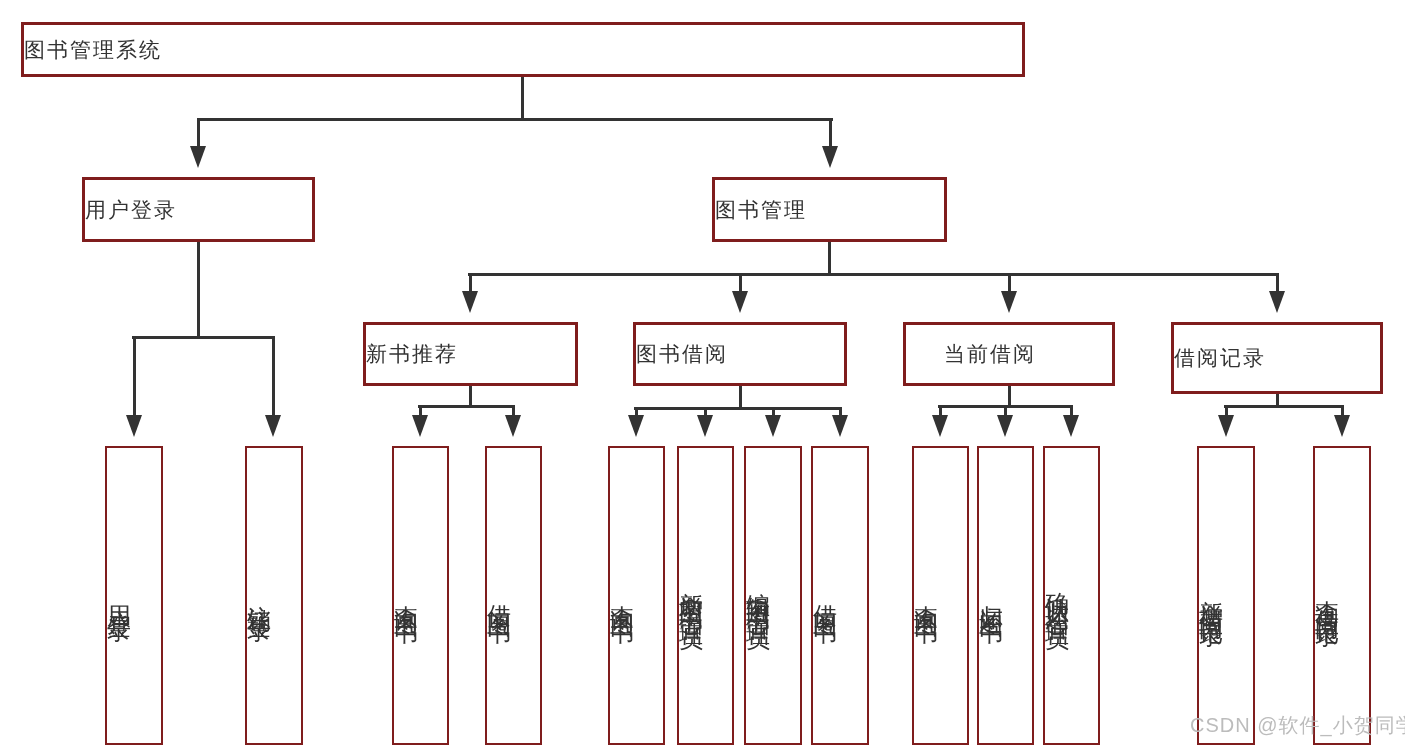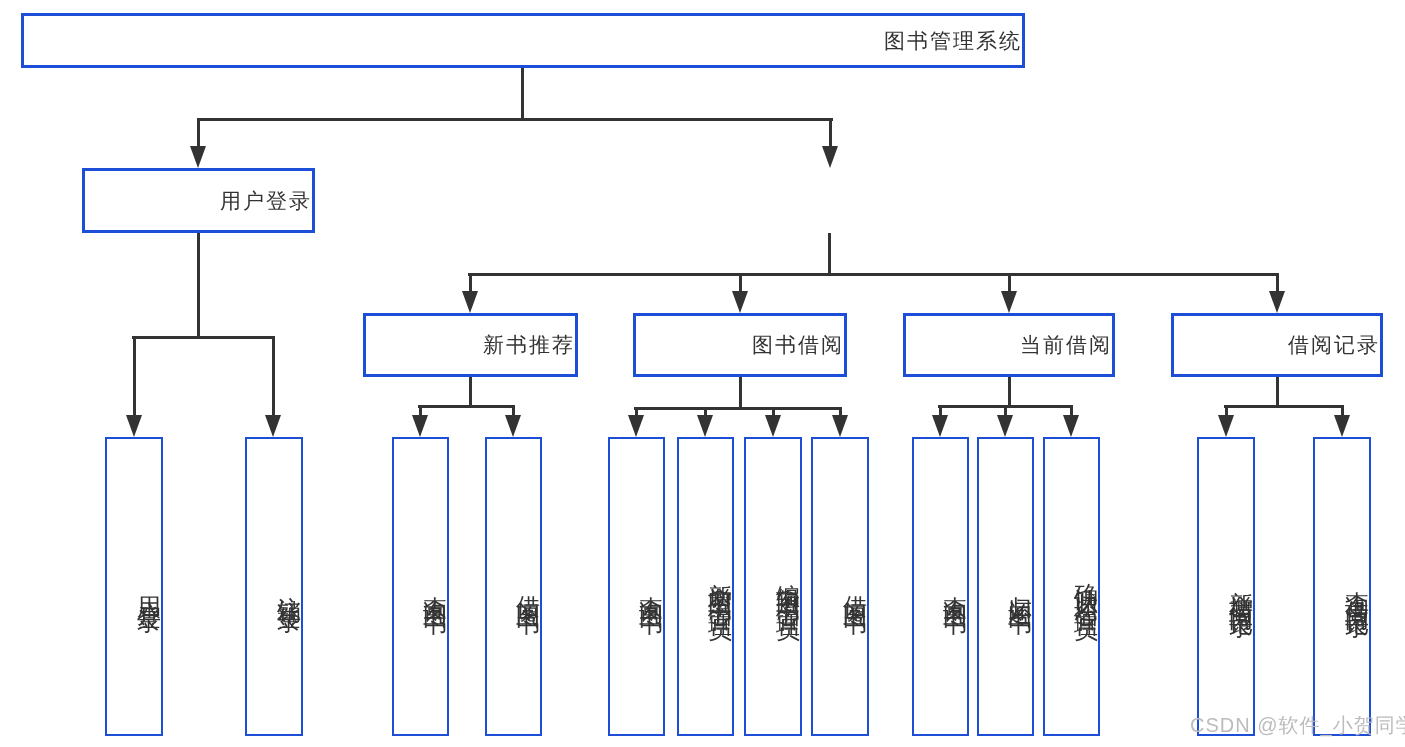--- a/index.html
+++ b/index.html
@@ -1,22 +1,22 @@
 <!DOCTYPE html>
 <html><head>
 <meta charset="utf-8">
 <style>
   html,body{margin:0;padding:0;background:#fff;}
   #canvas{
     position:relative;width:1405px;height:747px;background:#fff;overflow:hidden;
     font-family:"Liberation Sans","DejaVu Sans",sans-serif;color:#333;
   }
   .box{
-    position:absolute;background:#fff;border:3px solid #1d4ed8;box-sizing:border-box;
-    display:flex;align-items:center;justify-content:flex-end;z-index:2;
+    position:absolute;background:#fff;border:3px solid #7f1d1d;box-sizing:border-box;
+    display:flex;align-items:center;justify-content:flex-start;z-index:2;margin-top:9px;
   }
   .box .hlabel{font-size:21px;letter-spacing:2px;color:#333;white-space:nowrap;}
   .leaf{border-width:2px;top:437px;height:299px;}
   .leaf .vlabel{
     writing-mode:vertical-rl;text-orientation:mixed;
     font-size:24px;letter-spacing:5px;line-height:1;color:#333;
   }
   .ln{position:absolute;background:#333;z-index:1;}
   .v{width:3px;}
   .h{height:3px;}
@@ -42,20 +42,23 @@
   <div class="ln v" style="left:521px;top:68px;height:50px;"></div>
   <div class="ln h" style="left:197px;top:118px;width:636px;"></div>
   <div class="ln v" style="left:197px;top:118px;height:30px;"></div>
   <div class="ah" style="left:190px;top:146px;"></div>
   <div class="ln v" style="left:829px;top:118px;height:30px;"></div>
   <div class="ah" style="left:822px;top:146px;"></div>
 
   <div class="box" style="left:82px;top:168px;width:233px;height:65px;">
     <span class="hlabel">用户登录</span>
   </div>
+  <div class="box" style="left:712px;top:168px;width:235px;height:65px;">
+    <span class="hlabel">图书管理</span>
+  </div>
 
   <div class="ln v" style="left:197px;top:233px;height:103px;"></div>
   <div class="ln h" style="left:132px;top:336px;width:143px;"></div>
   <div class="ln v" style="left:133px;top:336px;height:81px;"></div>
   <div class="ah" style="left:126px;top:415px;"></div>
   <div class="ln v" style="left:272px;top:336px;height:81px;"></div>
   <div class="ah" style="left:265px;top:415px;"></div>
 
   <div class="ln v" style="left:828px;top:233px;height:40px;"></div>
   <div class="ln h" style="left:468px;top:273px;width:811px;"></div>
@@ -70,21 +73,21 @@
 
   <div class="box" style="left:363px;top:313px;width:215px;height:64px;">
     <span class="hlabel">新书推荐</span>
   </div>
   <div class="box" style="left:633px;top:313px;width:214px;height:64px;">
     <span class="hlabel">图书借阅</span>
   </div>
   <div class="box" style="left:903px;top:313px;width:212px;height:64px;padding-left:38px;">
     <span class="hlabel">当前借阅</span>
   </div>
-  <div class="box" style="left:1171px;top:313px;width:212px;height:64px;">
+  <div class="box" style="left:1171px;top:313px;width:212px;height:72px;">
     <span class="hlabel">借阅记录</span>
   </div>
 
   <div class="ln v" style="left:469px;top:377px;height:28px;"></div>
   <div class="ln h" style="left:418px;top:405px;width:97px;"></div>
   <div class="ln v" style="left:419px;top:405px;height:12px;"></div>
   <div class="ah" style="left:412px;top:415px;"></div>
   <div class="ln v" style="left:512px;top:405px;height:12px;"></div>
   <div class="ah" style="left:505px;top:415px;"></div>
 

